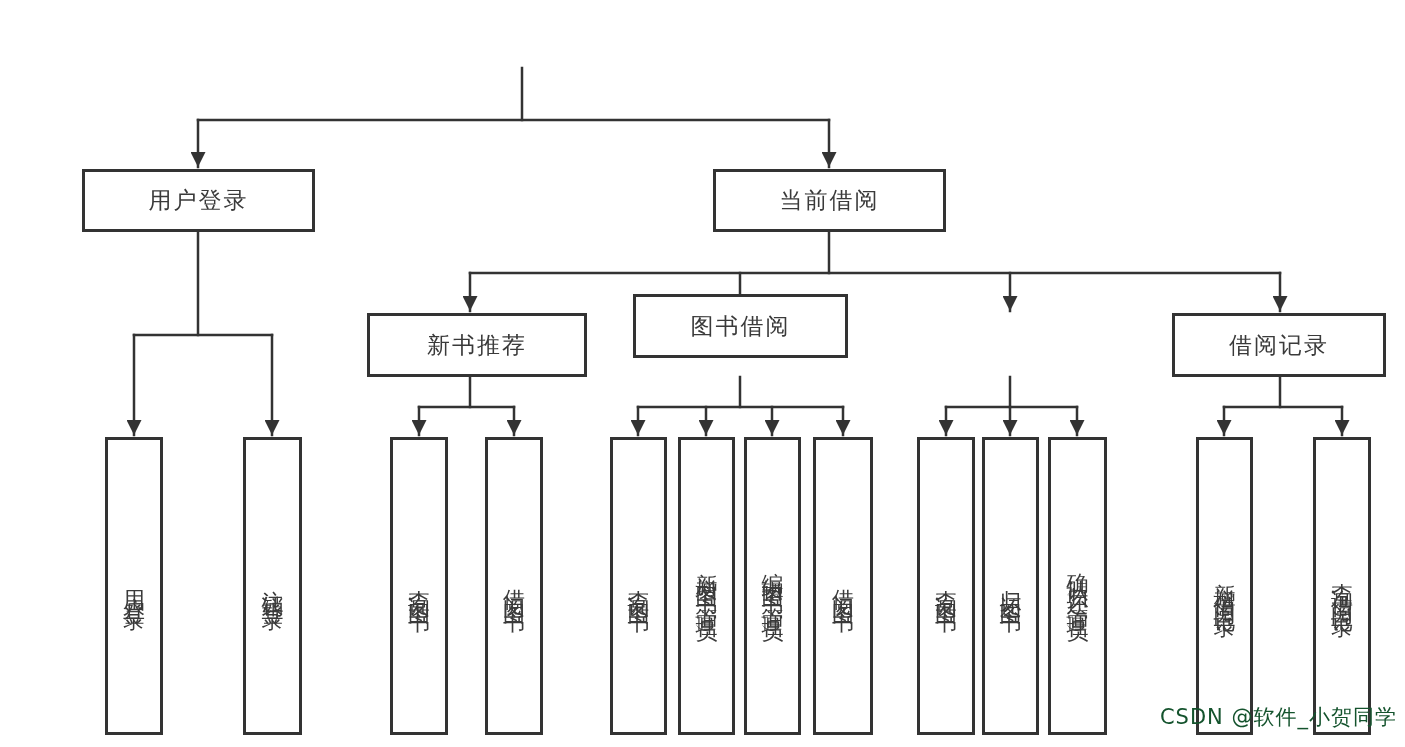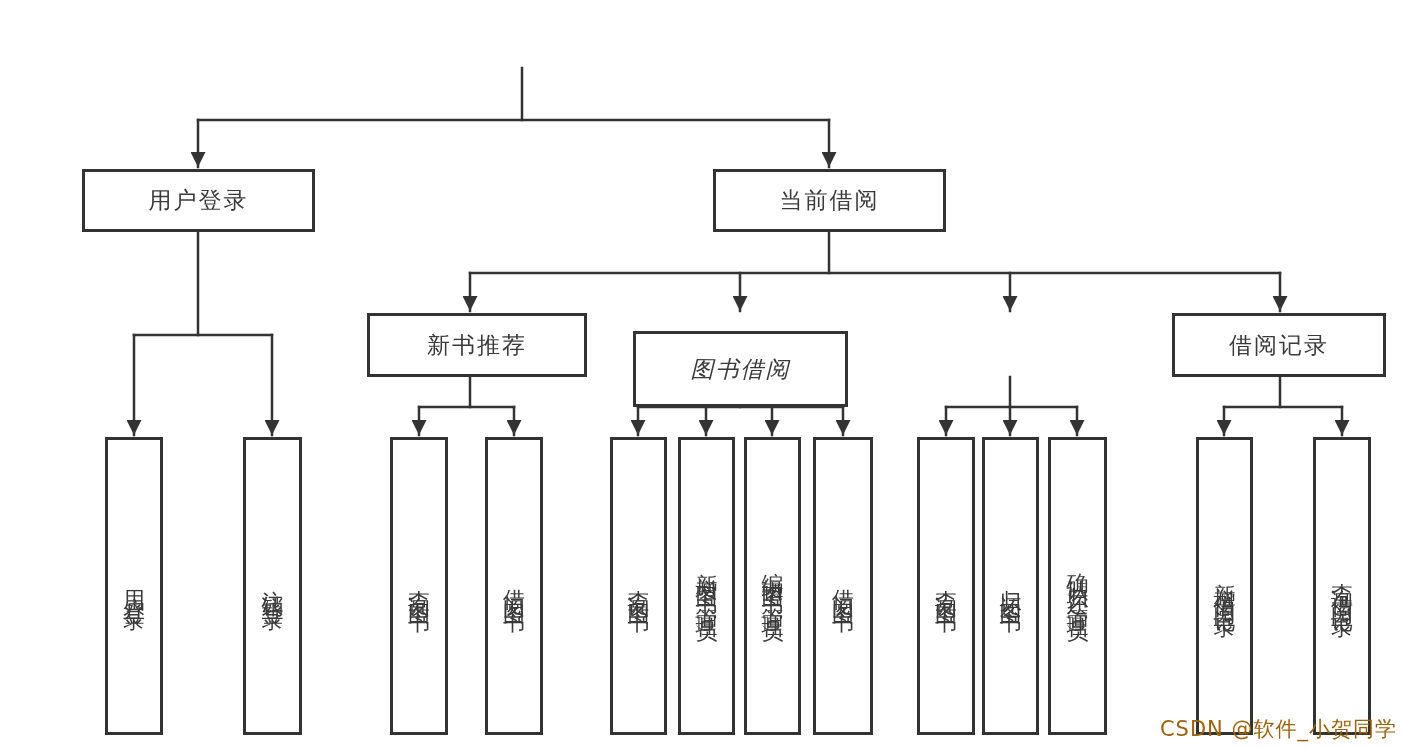--- a/index.html
+++ b/index.html
@@ -35,43 +35,43 @@
     font-size: 22px;
     letter-spacing: 7px;
     line-height: 1;
     white-space: nowrap;
   }
   
   #n-root            { left: 20px;  top: 14px;  width: 1003px; height: 54px; }
   #n-user-login      { left: 82px;  top: 169px; width: 233px;  height: 63px; }
   #n-book-mgmt       { left: 713px; top: 169px; width: 233px;  height: 63px; }
   #n-new-book-rec    { left: 361px; top: 313px; width: 220px;  height: 64px; margin-left: 6px; }
-  #n-book-borrow     { left: 633px; top: 331px; width: 215px;  height: 76px; font-style: italic; }
+  #n-book-borrow     { left: 633px; top: 294px; width: 215px;  height: 64px; }
   #n-current-borrow  { left: 902px; top: 313px; width: 216px;  height: 64px; }
   #n-borrow-records  { left: 1172px;top: 313px; width: 214px;  height: 64px; }
   
   #n-leaf-user-login          { left: 105px;  width: 58px; }
   #n-leaf-logout              { left: 243px;  width: 59px; }
   #n-leaf-query-books-1       { left: 390px;  width: 58px; }
   #n-leaf-borrow-books-1      { left: 485px;  width: 58px; }
   #n-leaf-query-books-2       { left: 610px;  width: 57px; }
   #n-leaf-add-books           { left: 678px;  width: 57px; }
   #n-leaf-edit-books          { left: 744px;  width: 57px; }
   #n-leaf-borrow-books-2      { left: 813px;  width: 60px; }
   #n-leaf-query-books-3       { left: 917px;  width: 58px; }
   #n-leaf-return-books        { left: 982px;  width: 57px; }
   #n-leaf-confirm-return      { left: 1048px; width: 59px; }
   #n-leaf-add-borrow-record   { left: 1196px; width: 57px; }
   #n-leaf-query-borrow-record { left: 1313px; width: 58px; }
   .watermark {
     position: absolute;
     right: 8px;
-    bottom: 4px;
+    bottom: 16px;
     font-size: 21px;
-    color: #a16207;
+    color: #14532d;
     letter-spacing: 1px;
     white-space: nowrap;
     z-index: 5;
   }
 </style>
 </head>
 <body>
 
 <div class="canvas">
 

